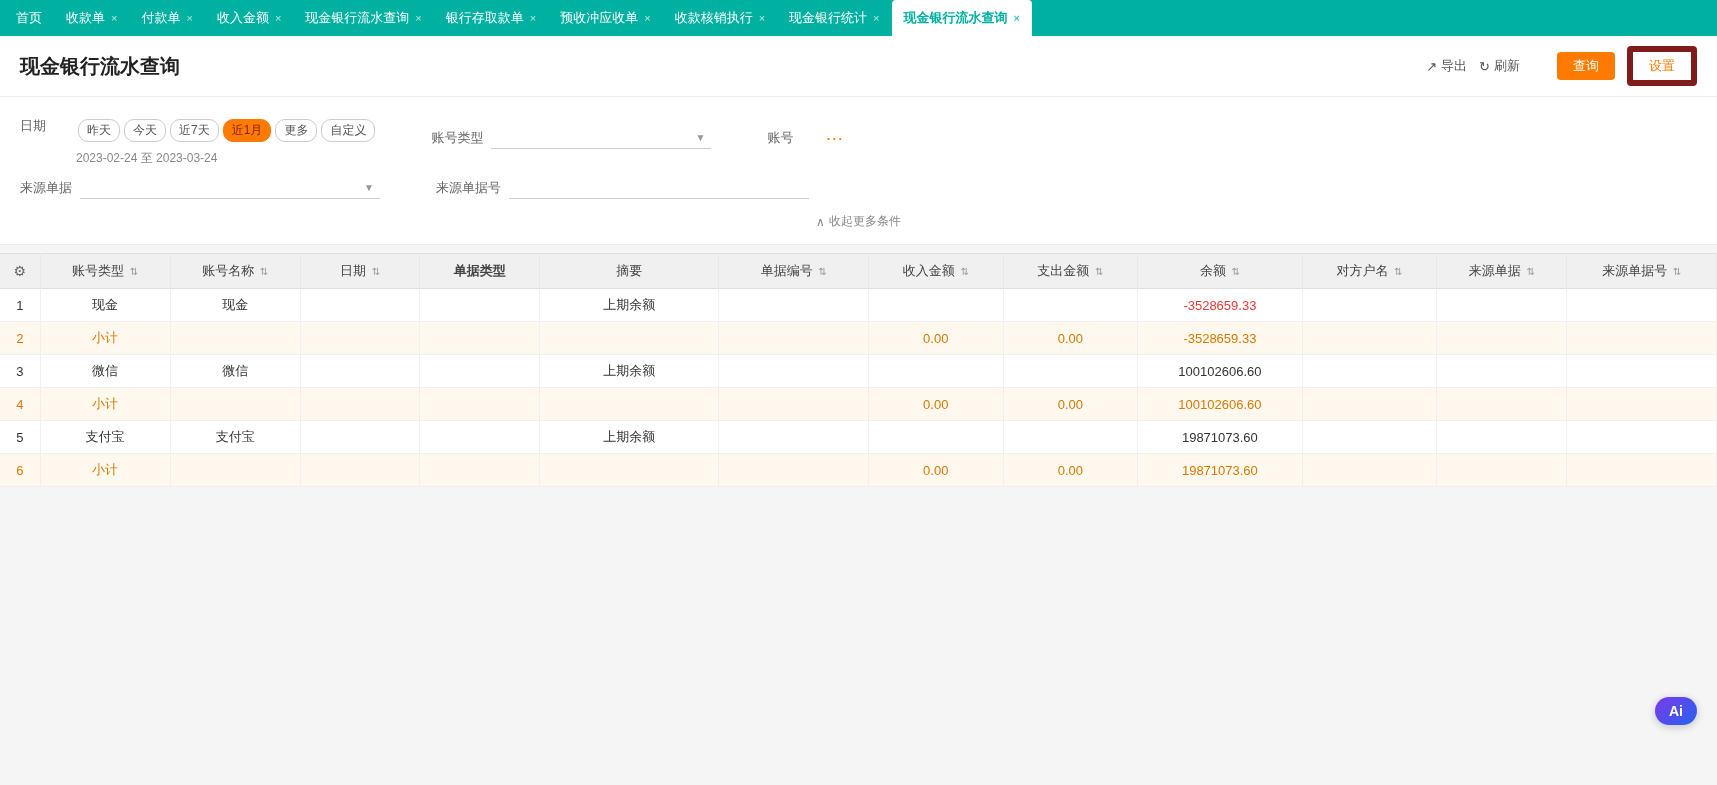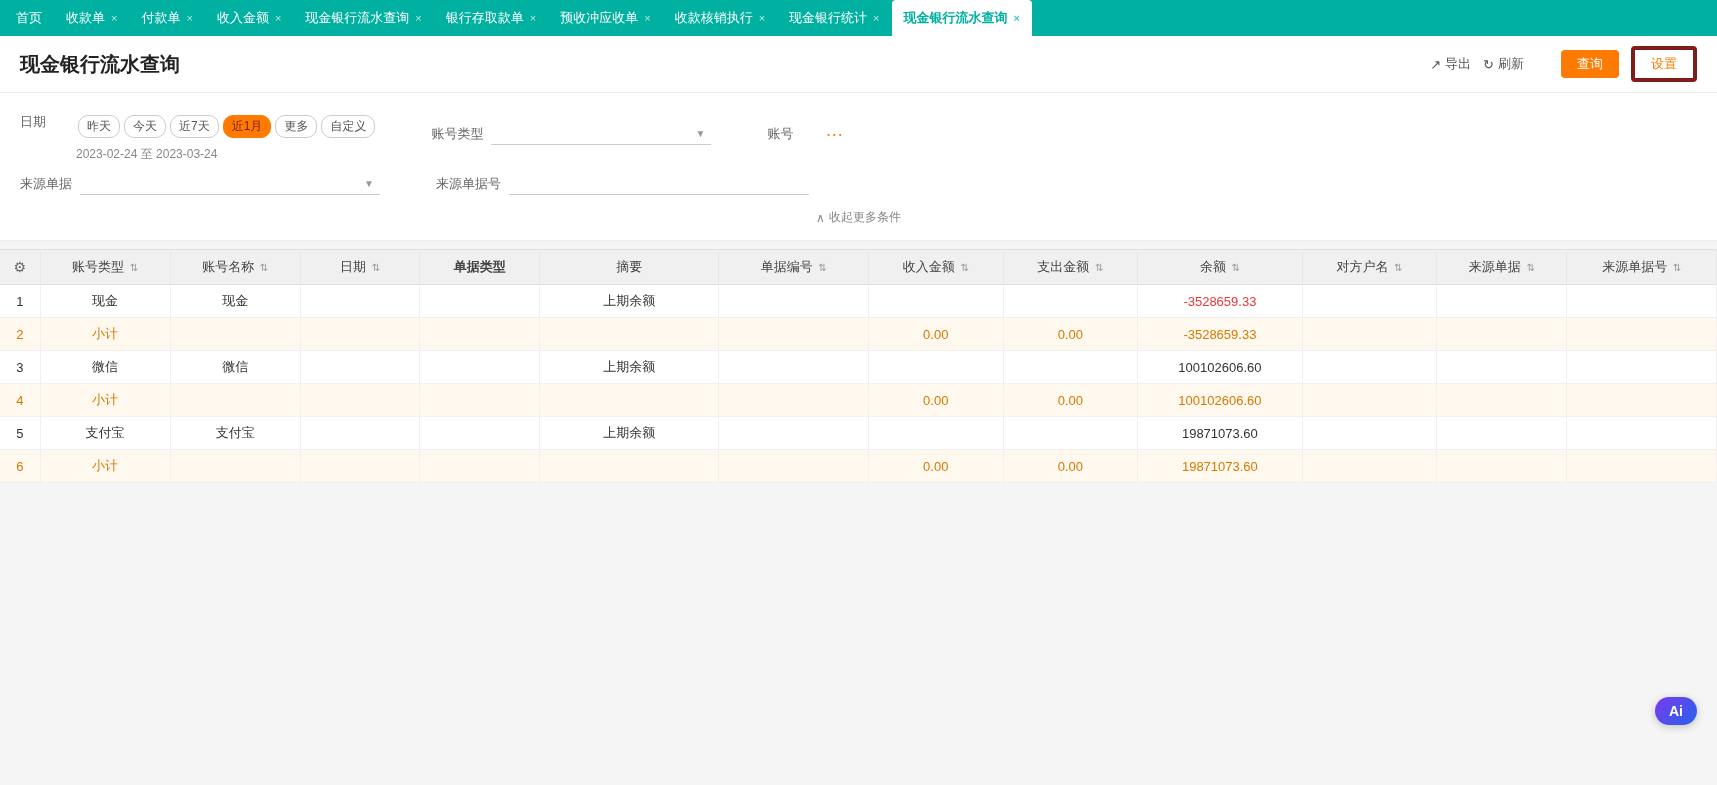--- a/index.html
+++ b/index.html
@@ -71,21 +71,21 @@
       border: none;
       border-radius: 4px;
       padding: 5px 16px;
       cursor: pointer;
       font-size: 13px;
       margin-left: 25px;
     }
     .btn-orange-outline {
       background: #fff;
       color: #ff7a00;
-      border: 4px solid #7f1d1d;
+      border: 6px solid #7f1d1d;
       border-radius: 4px;
       padding: 5px 16px;
       cursor: pointer;
       font-size: 13px;
     }
 
     
     .filter-area {
       background: #fff;
       padding: 12px 20px 10px 20px;

